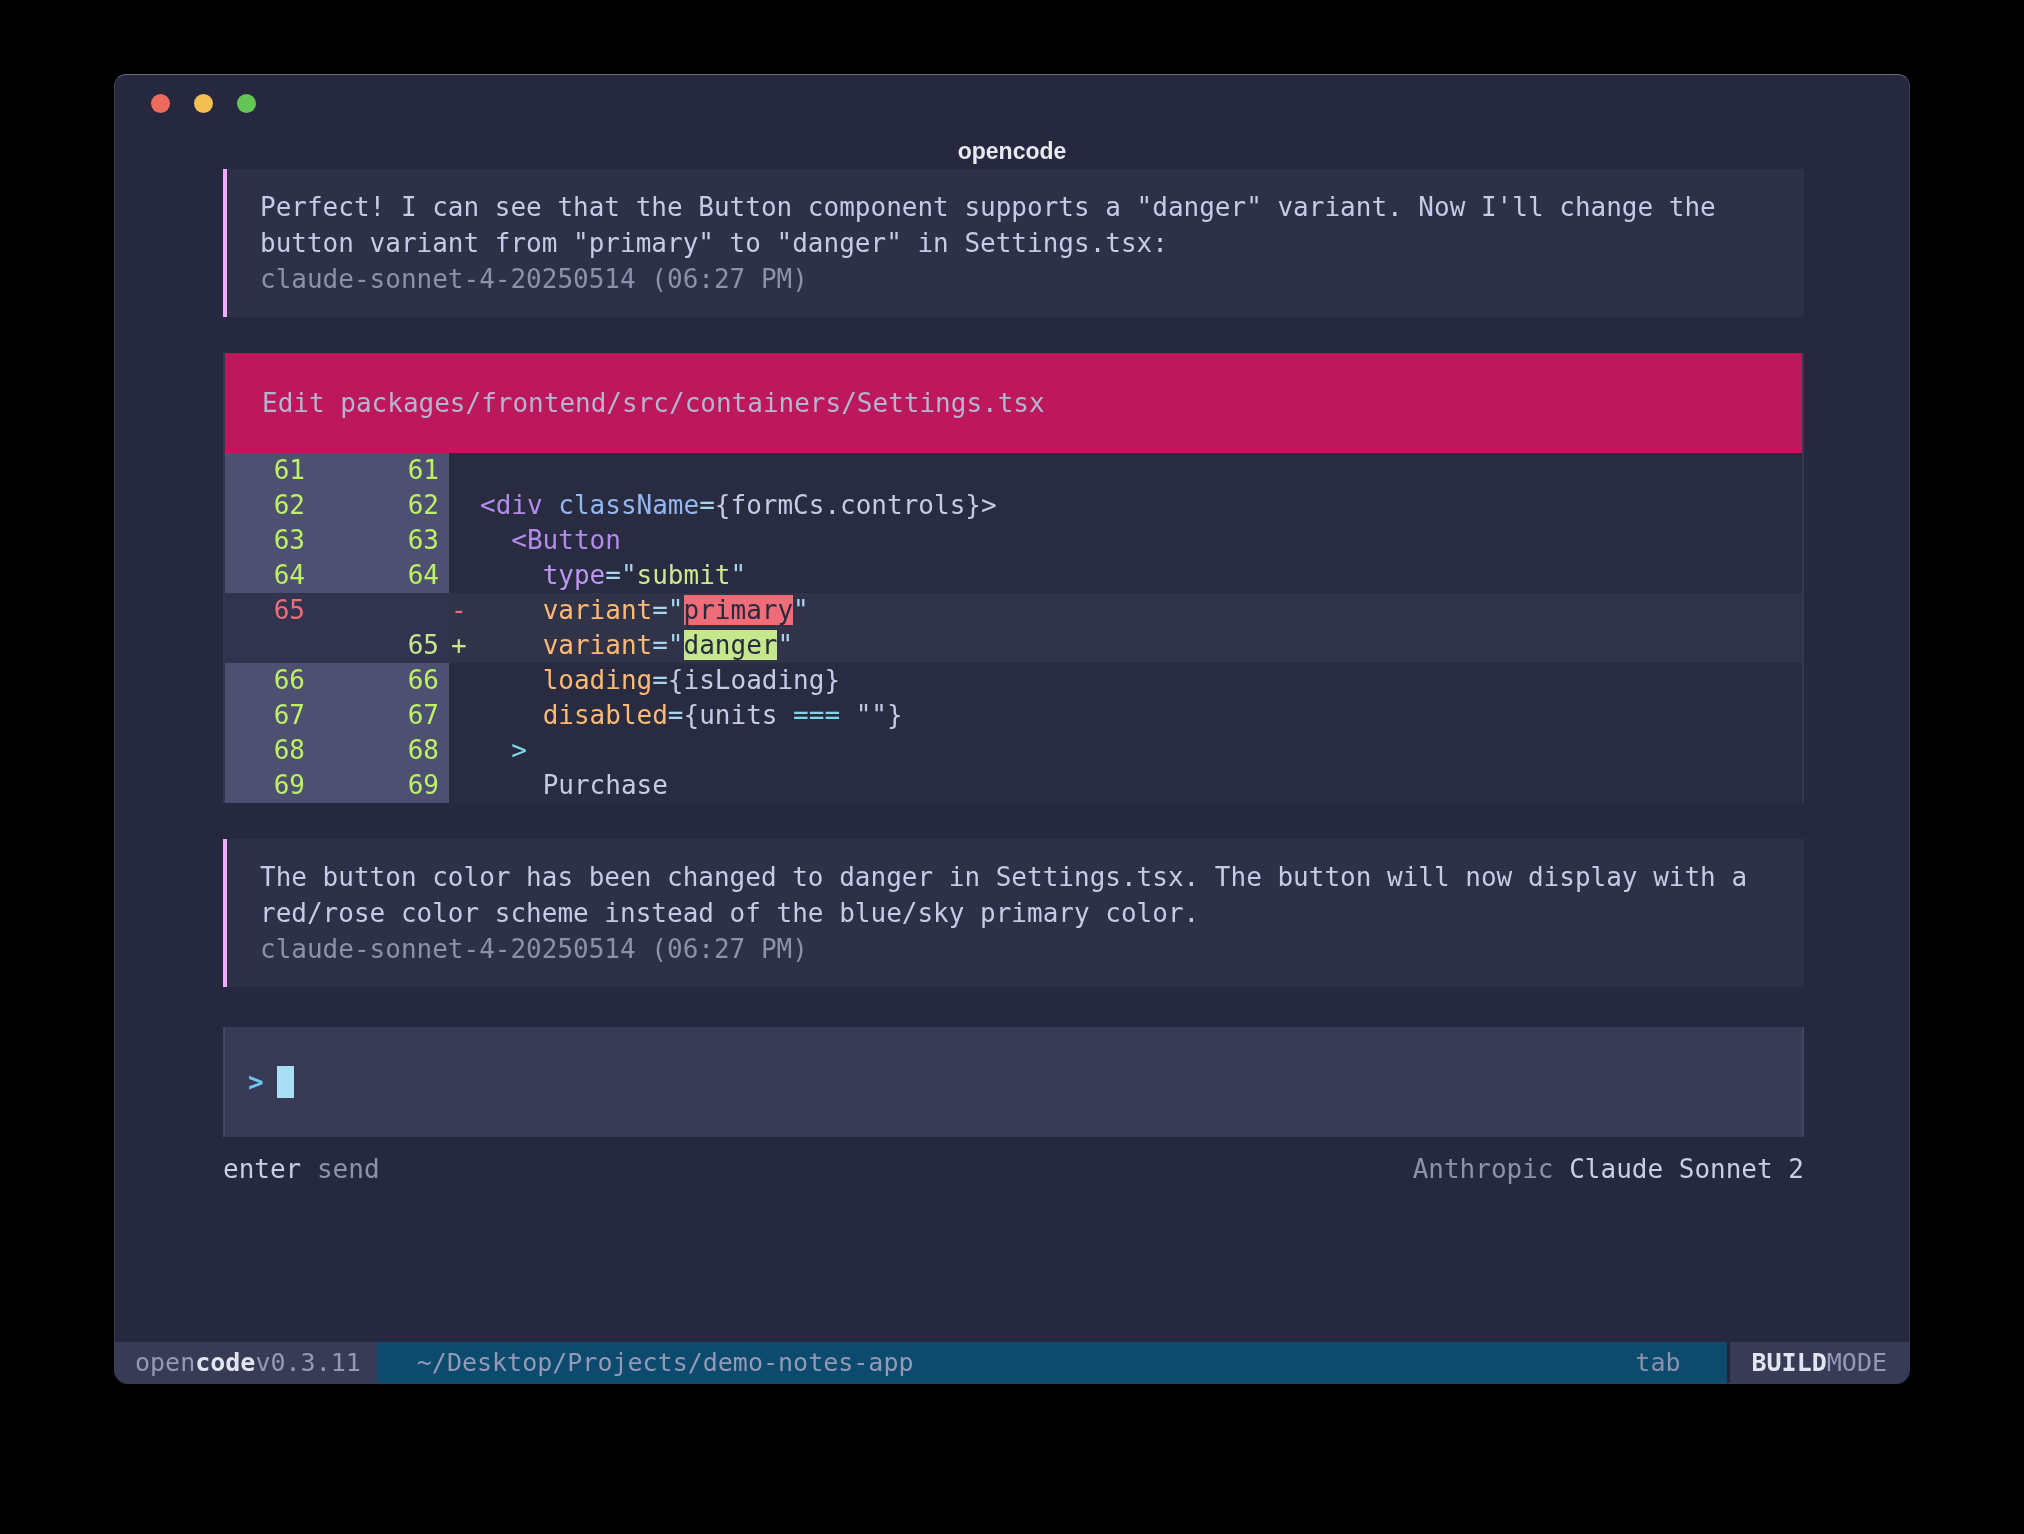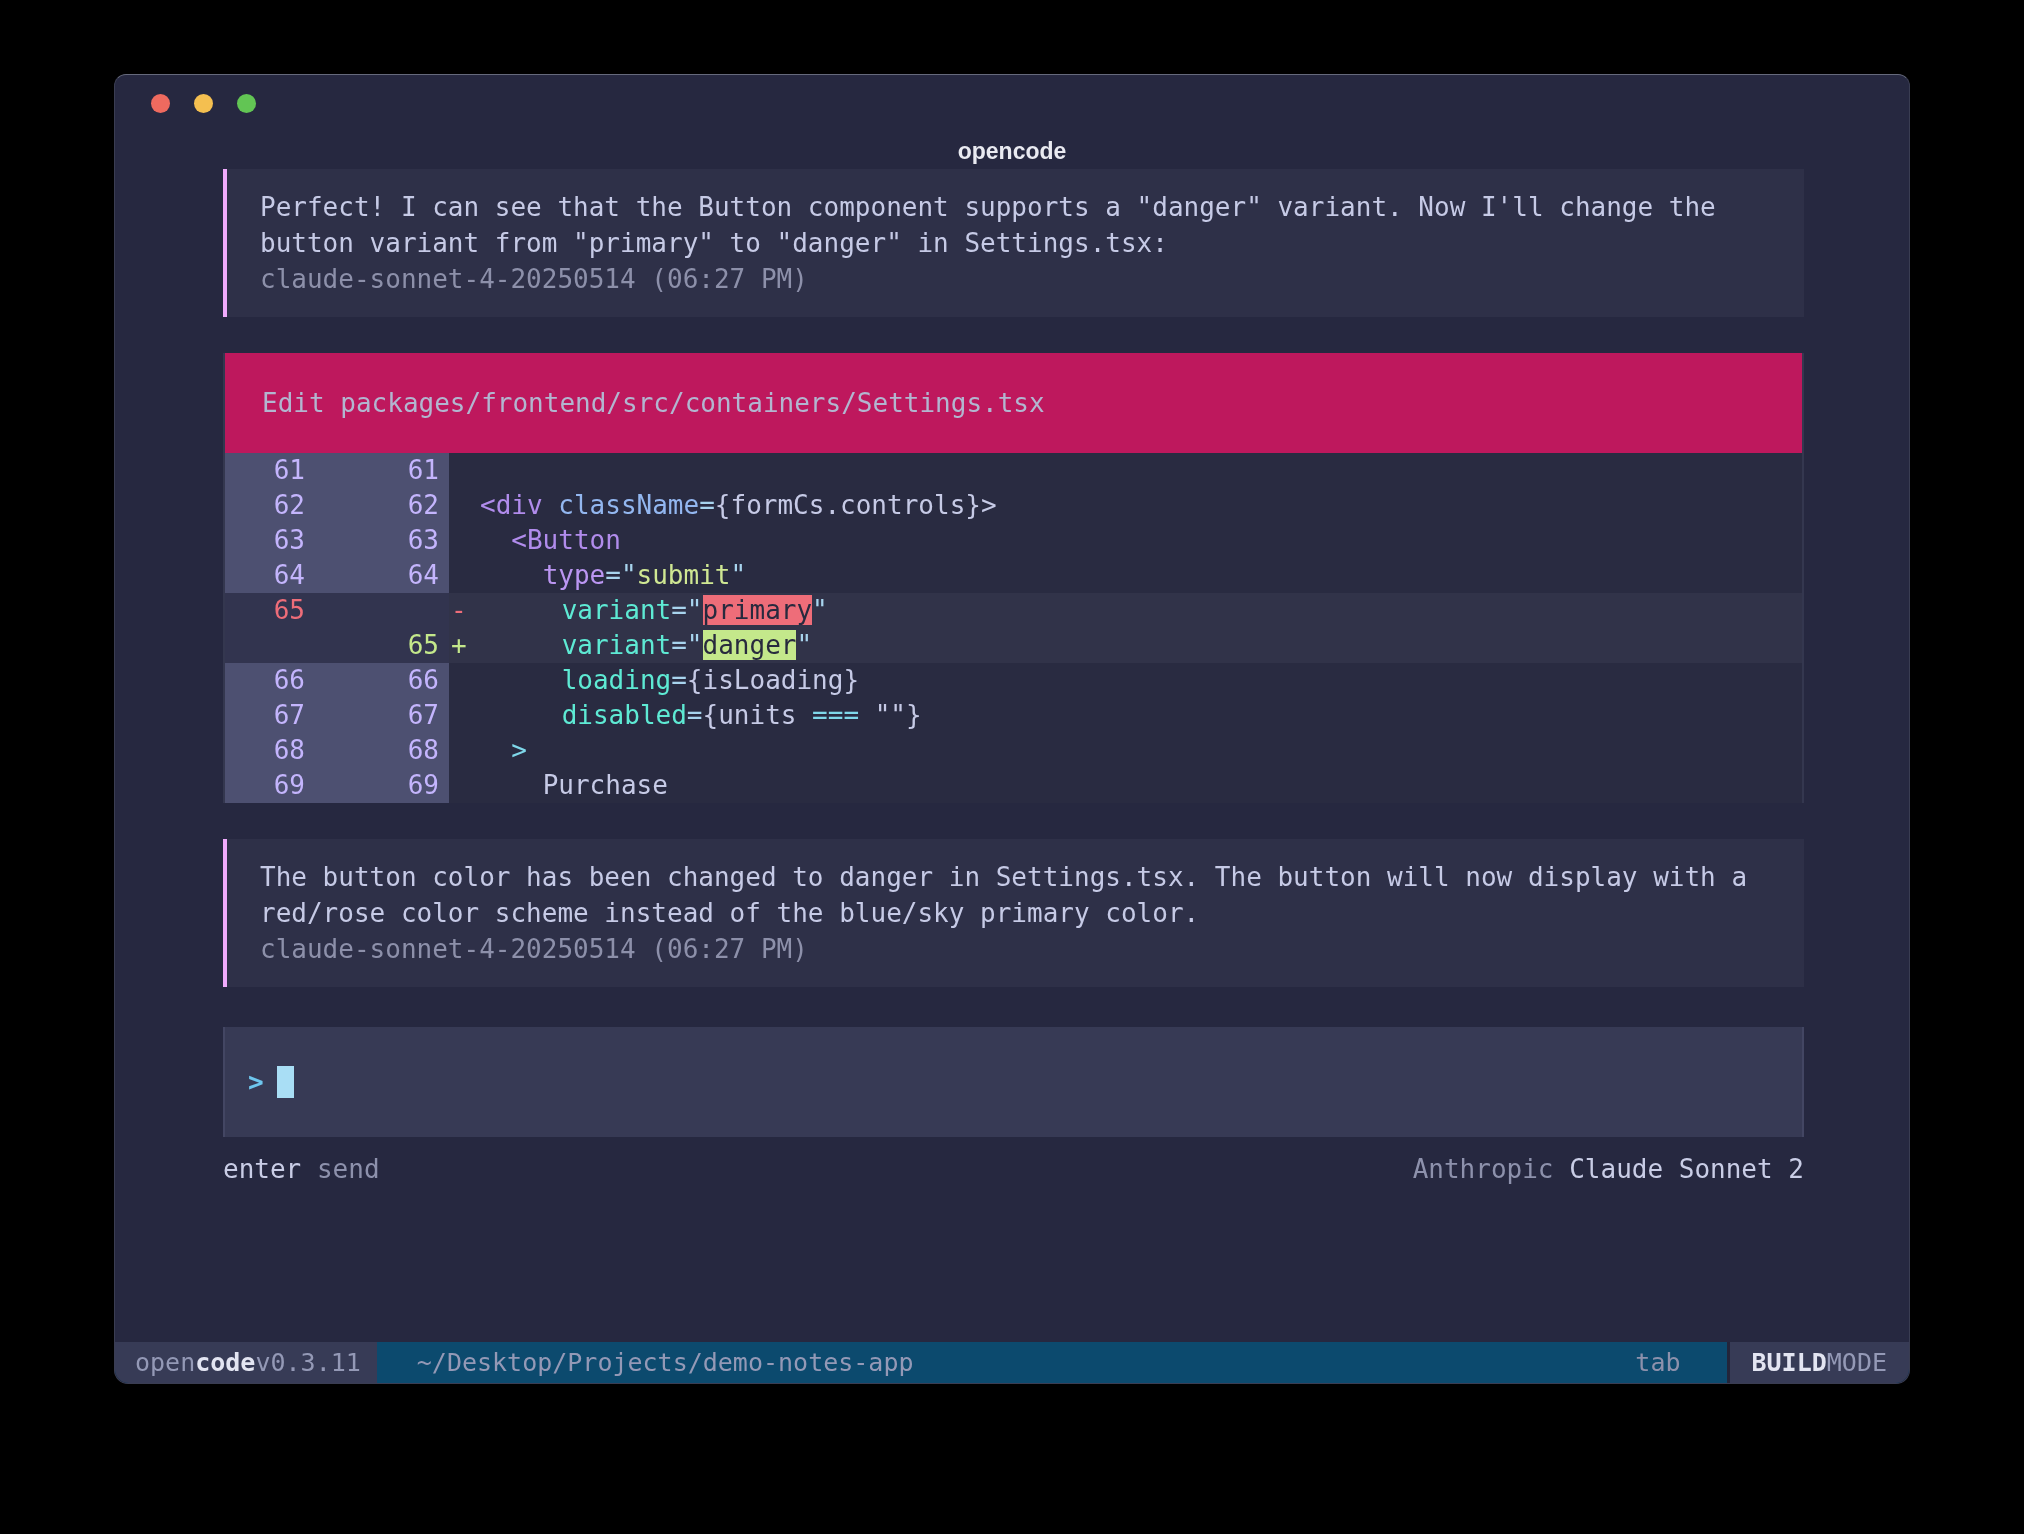--- a/index.html
+++ b/index.html
@@ -49,35 +49,35 @@
   .msg .text { color:#c6cae6; }
   .msg .meta { color:#8d90aa; }
 
   
   .edit-block { margin-top:36px; background:#292b41;
     border-left:2px solid #34374f; border-right:2px solid #34374f; }
   .edit-header { background:#be185d; padding:32px 40px 32px 37px;
     color:#b2b6d0; line-height:36px; }
 
   .diff-row { display:flex; height:35px; line-height:35px; white-space:pre; }
-  .gut { background:#4d5071; color:#c4b5fd; flex:0 0 auto; text-align:right; }
+  .gut { background:#4d5071; color:#bef264; flex:0 0 auto; text-align:right; }
   .gut-old { width:100px; padding-right:20px; }
   .gut-new { width:124px; padding-right:10px; }
   .marker { flex:0 0 auto; width:31px; padding-left:2px; }
   .code { flex:1 1 auto; }
   .diff-row.del, .diff-row.add { background:#313349; }
   .diff-row.del .gut, .diff-row.add .gut { background:#32344f; }
   .diff-row.del .gut-old, .diff-row.del .marker { color:#ee6d79; }
   .diff-row.add .gut-new, .diff-row.add .marker { color:#c4e88b; }
 
   .tok-plain { color:#c6cae6; }
   .tok-tag   { color:#b18cec; }
   .tok-attrb { color:#93b7f0; }
   .tok-kw    { color:#bb96f2; }
-  .tok-attr  { color:#5eead4;margin-left:19px; }
+  .tok-attr  { color:#fdba74; }
   .tok-pun   { color:#a8d4ee; }
   .tok-str   { color:#cfe793; }
   .tok-op    { color:#7fd8ea; }
   .tok-del   { background:#ee6d79; color:#282a3e; }
   .tok-add   { background:#c4e88b; color:#282a3e; }
 
   
   .input-box {
     margin-top:40px; background:#373a55; height:110px;
     border-left:2px solid #434663; border-right:2px solid #434663;

